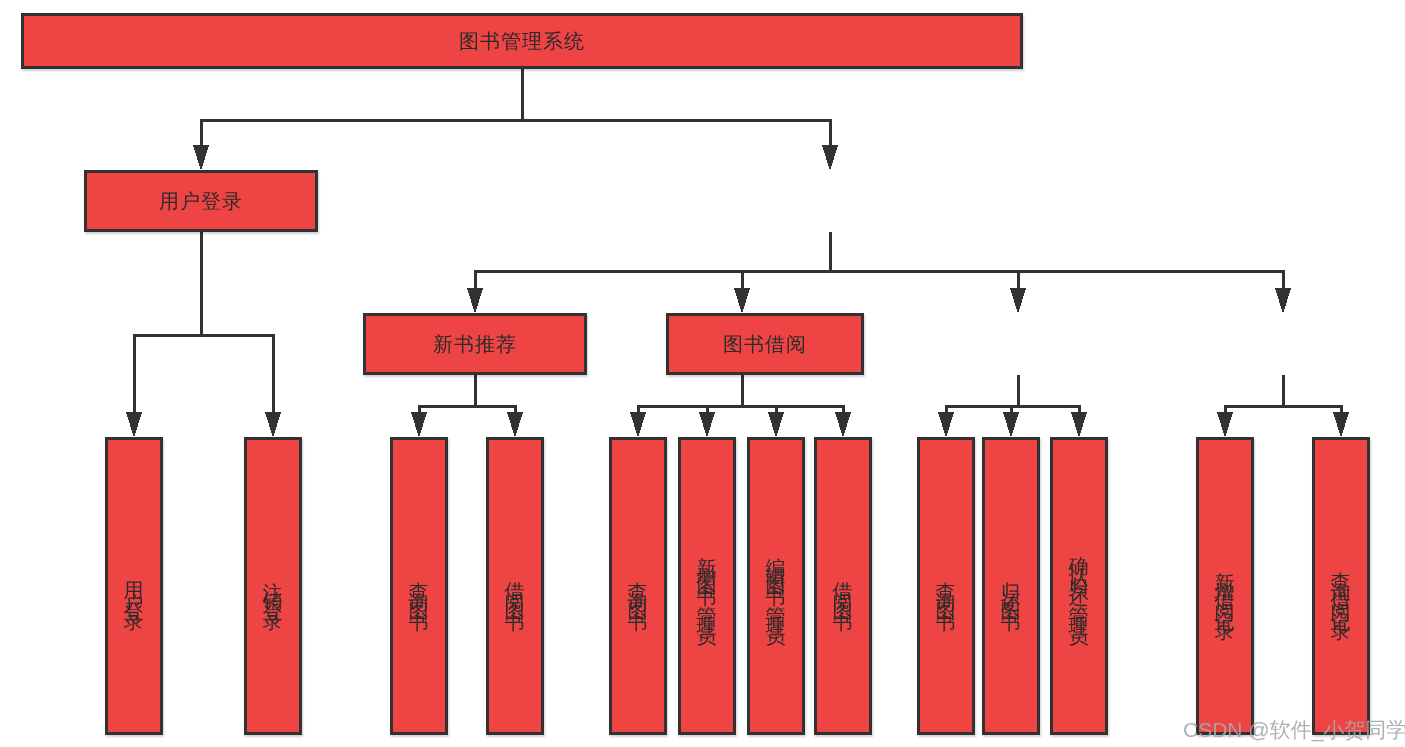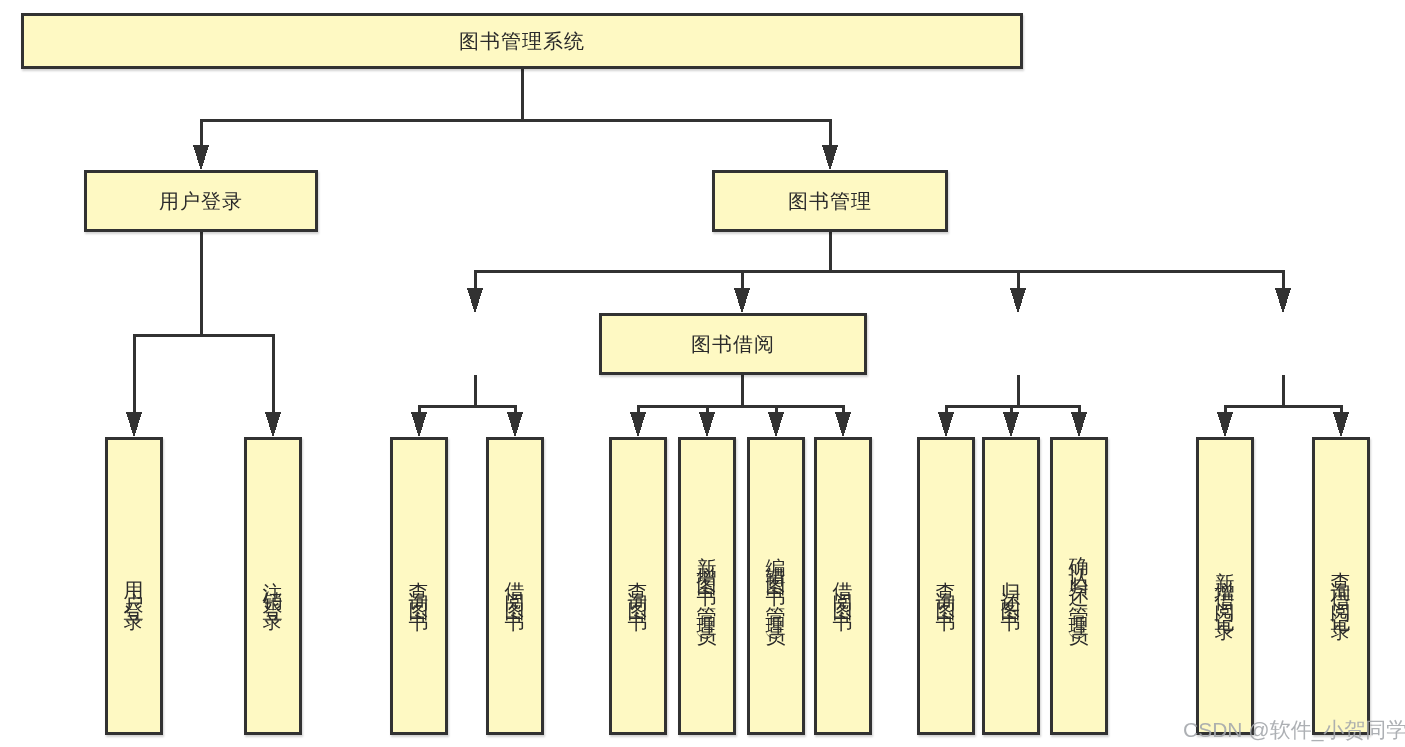--- a/index.html
+++ b/index.html
@@ -14,21 +14,21 @@
   #wires {
     position: absolute;
     left: 0; top: 0;
     width: 1405px; height: 747px;
   }
   #wires line { stroke: #323232; stroke-width: 3; }
   #wires polygon { fill: #323232; }
   .node {
     position: absolute;
     box-sizing: border-box;
-    background: #fef9c3;
+    background: #ef4444;
     border: 3px solid #323232;
     display: flex;
     align-items: center;
     justify-content: center;
     box-shadow: 1px 2px 2px rgba(0,0,0,0.18);
     text-align: center;
   }
   .h-label {
     font-size: 20px;
     color: #2b2b2b;
@@ -120,25 +120,25 @@
     <polygon points="1333,412 1349,412 1341,438"></polygon>
   </svg>
 
   <div class="node" style="left:21px; top:13px; width:1002px; height:56px;">
     <span class="h-label">图书管理系统</span>
   </div>
 
   <div class="node" style="left:84px; top:170px; width:234px; height:62px;">
     <span class="h-label">用户登录</span>
   </div>
-  <div class="node" style="left:712px; top:170px; width:236px; height:62px;">
-    <span class="h-label">图书管理</span>
+
+  <div class="node" style="left:363px; top:313px; width:224px; height:62px;">
+    <span class="h-label">新书推荐</span>
   </div>
-
-  <div class="node" style="left:599px; top:313px; width:268px; height:62px;">
+  <div class="node" style="left:666px; top:313px; width:198px; height:62px;">
     <span class="h-label">图书借阅</span>
   </div>
 
   <div class="node" style="left:105px; top:437px; width:58px; height:298px;">
     <span class="v-label">用户登录</span>
   </div>
   <div class="node" style="left:244px; top:437px; width:58px; height:298px;">
     <span class="v-label">注销登录</span>
   </div>
 

